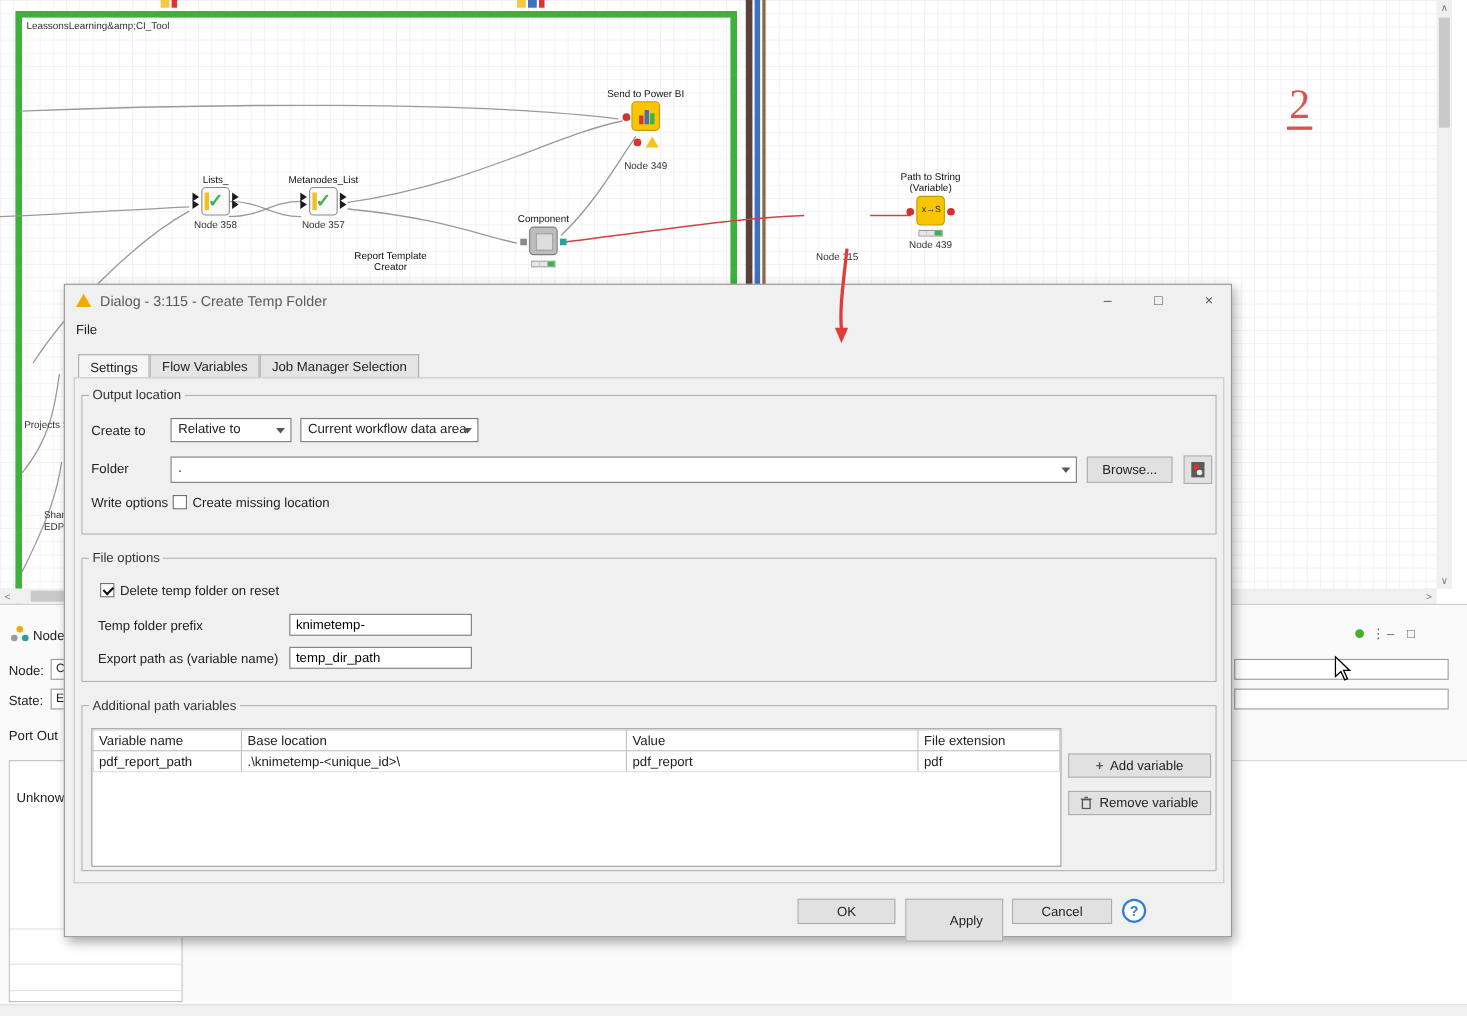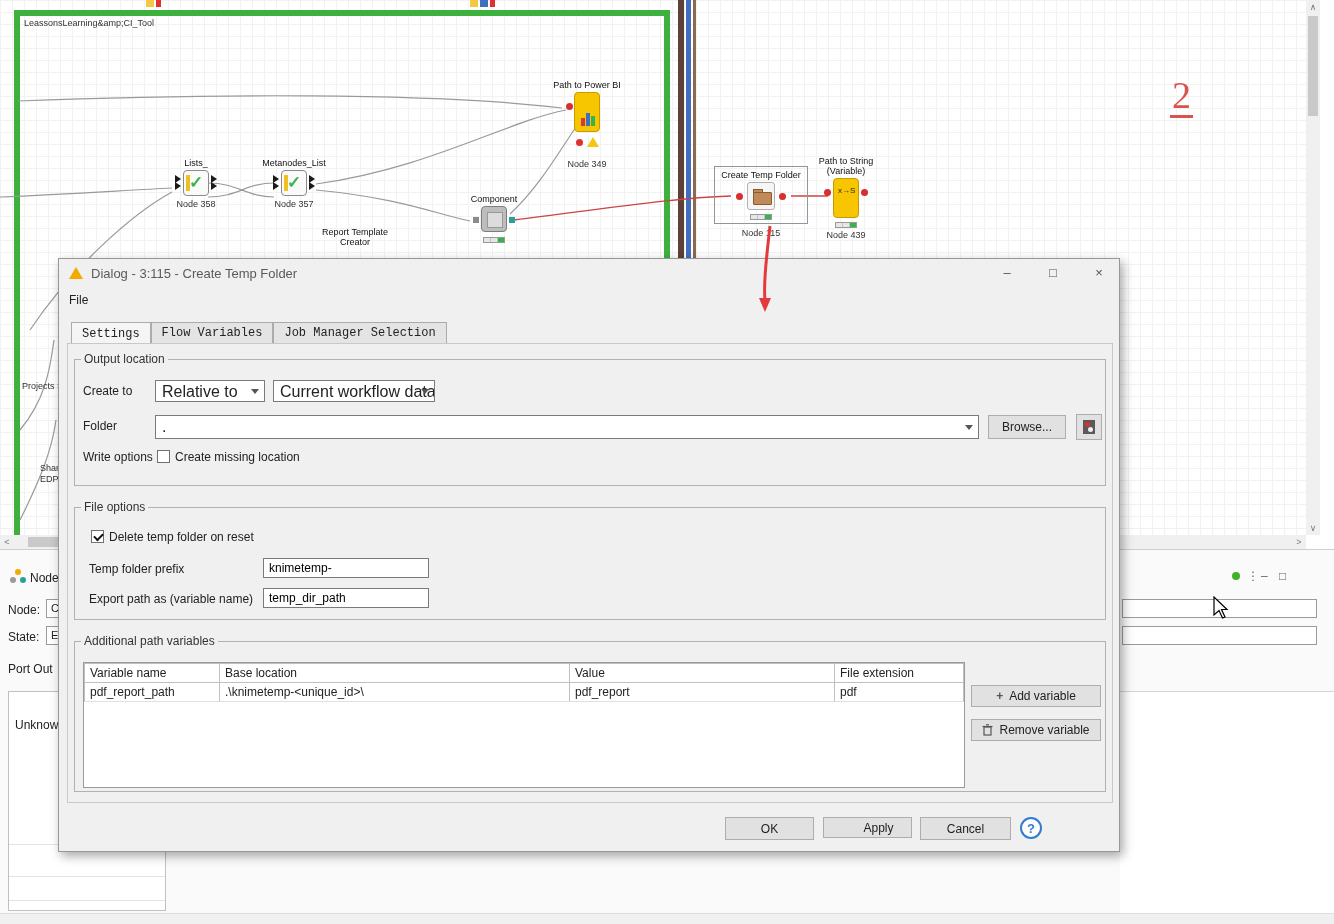--- a/index.html
+++ b/index.html
@@ -25,21 +25,21 @@
   .ybar{position:absolute;left:2px;top:4px;width:4px;height:16px;background:#f0c020;}
   .port-tri{position:absolute;width:0;height:0;border-top:4px solid transparent;border-bottom:4px solid transparent;}
   .port-tri.l{border-left:6px solid #1a1a1a;left:-9px;}
   .port-tri.r{border-left:6px solid #1a1a1a;right:-9px;}
   .port-dot{position:absolute;width:7px;height:7px;border-radius:50%;background:#d62f2f;}
   .tl{display:inline-flex;width:22px;height:6px;border:1px solid #9a9a9a;background:#eee;box-sizing:border-box;}
   .tl span{flex:1;border-right:1px solid #c4c4c4;background:#e6e6e6;}
   .tl span:last-child{border-right:none;}
   .tl .lit-g{background:#35b44a;}
   .warn-tri{width:0;height:0;border-left:6px solid transparent;border-right:6px solid transparent;border-bottom:10px solid #f5c518;position:relative;}
-  .icon-yellow{position:relative;display:inline-block;width:26px;height:40px;border:1px solid #c79b00;border-radius:4px;background:#f7c600;box-sizing:border-box;}
+  .icon-yellow{position:relative;display:inline-block;width:26px;height:27px;border:1px solid #c79b00;border-radius:4px;background:#f7c600;box-sizing:border-box;}
   .icon-gray{position:relative;display:inline-block;width:26px;height:26px;border:1px solid #7d7d7d;border-radius:4px;background:#bdbdbd;box-sizing:border-box;}
   .icon-gray i{position:absolute;left:5px;top:5px;width:14px;height:14px;background:#dcdcdc;border:1px solid #999;display:block;}
   .sel-rect{border:1px solid #8f979e;box-sizing:border-box;}
   .icon-folder{position:relative;display:inline-block;width:28px;height:28px;border:1px solid #b0b0b0;border-radius:3px;background:#f6f6f6;box-sizing:border-box;}
   .folder-shape{position:absolute;left:5px;top:9px;width:17px;height:11px;background:#c08a5a;border:1px solid #8a5a30;border-radius:1px;}
   .folder-tab{position:absolute;left:5px;top:6px;width:8px;height:4px;background:#c08a5a;border:1px solid #8a5a30;border-bottom:none;}
 
   
   .sb{background:#f0f0f0;}
   .sb-btn{color:#7a7a7a;font-size:9px;text-align:center;line-height:14px;background:#f0f0f0;}
@@ -54,27 +54,27 @@
   .mon-ico{font-size:12px;color:#666;}
   .green-dot{width:8px;height:8px;border-radius:50%;background:#43b02a;}
 
   
   #dialog{left:58px;top:258px;width:1062px;height:594px;background:#f0f0f0;border:1px solid #979797;
     box-shadow:3px 4px 10px rgba(0,0,0,.35);box-sizing:border-box;}
   .dlg-title{font-size:13px;color:#5a5a5a;}
   .win-btn{width:28px;height:22px;text-align:center;line-height:22px;color:#555;font-size:13px;}
   .tri-icon{width:0;height:0;border-left:7px solid transparent;border-right:7px solid transparent;border-bottom:12px solid #f2a900;}
   .menu-item{font-size:12px;color:#222;padding:2px 6px;}
-  .tab{font-size:12px;color:#222;padding:3px 10px;border:1px solid #ababab;border-bottom:none;background:#e4e4e4;display:inline-block;font-family:Liberation Mono, monospace;}
+  .tab{font-size:12px;color:#222;padding:3px 10px;border:1px solid #ababab;border-bottom:none;background:#e4e4e4;display:inline-block;}
   .tab.active{background:#f5f5f5;position:relative;top:1px;padding-top:4px;}
   .content-box{border:1px solid #c8c8c8;background:#f0f0f0;box-sizing:border-box;}
   fieldset.grp{position:absolute;border:1px solid #b2b2b2;margin:0;padding:0;box-sizing:border-box;}
   fieldset.grp legend{font-size:12px;color:#333;margin-left:6px;padding:0 3px;}
   .lbl{font-size:12px;color:#222;white-space:nowrap;}
-  .combo{background:#fff;border:1px solid #7a7a7a;box-sizing:border-box;font-size:16px;padding:2px 18px 2px 6px;overflow:hidden;white-space:nowrap;}
+  .combo{background:#fff;border:1px solid #7a7a7a;box-sizing:border-box;font-size:12px;padding:2px 18px 2px 6px;overflow:hidden;white-space:nowrap;}
   .combo .chev{position:absolute;right:5px;top:8px;width:0;height:0;border-left:4px solid transparent;border-right:4px solid transparent;border-top:5px solid #555;}
   .tfield{background:#fff;border:1px solid #7a7a7a;box-sizing:border-box;font-size:12px;padding:2px 5px;font-family:"Liberation Sans",sans-serif;}
   .btn{background:#e1e1e1;border:1px solid #adadad;box-sizing:border-box;font-size:12px;text-align:center;color:#222;
     display:flex;align-items:center;justify-content:center;font-family:"Liberation Sans",sans-serif;}
   .cb{position:relative;width:13px;height:13px;border:1px solid #707070;background:#fff;display:inline-block;box-sizing:border-box;vertical-align:-2px;}
   .cb.checked::after{content:"";position:absolute;left:2px;top:2px;width:7px;height:4px;border-left:2px solid #111;border-bottom:2px solid #111;transform:rotate(-45deg);}
   table.vars{border-collapse:collapse;width:100%;background:#fff;font-size:12px;table-layout:fixed;}
   table.vars th{font-weight:normal;text-align:left;border:1px solid #c0c0c0;padding:2px 5px;background:#fff;}
   table.vars td{border-left:1px solid #c0c0c0;border-right:1px solid #c0c0c0;border-bottom:1px solid #e0e0e0;padding:2px 5px;white-space:nowrap;overflow:hidden;}
   .vars-wrap{background:#fff;border:1px solid #9a9a9a;box-sizing:border-box;overflow:hidden;}
@@ -152,21 +152,21 @@
           <span class="port-tri l" style="top:4px;"></span>
           <span class="port-tri l" style="top:11px;"></span>
           <span class="port-tri r" style="top:4px;"></span>
           <span class="port-tri r" style="top:11px;"></span>
         </span>
       </div>
       <div class="node-sub" style="margin-top:3px;">Node 357</div>
     </div>
 
     <div class="abs nodebox" style="left:545px;top:80px;width:84px;">
-      <div class="node-title">Path to Power BI</div>
+      <div class="node-title">Send to Power BI</div>
       <div style="margin-top:2px;">
         <span class="icon-yellow">
           <span style="position:absolute;left:6px;bottom:5px;width:4px;height:8px;background:#d43a3a;"></span>
           <span style="position:absolute;left:11px;bottom:5px;width:4px;height:13px;background:#3f6fbf;"></span>
           <span style="position:absolute;left:16px;bottom:5px;width:4px;height:10px;background:#35b44a;"></span>
           <span class="port-dot" style="left:-9px;top:10px;"></span>
         </span>
       </div>
       <div style="margin-top:2px;display:flex;justify-content:center;gap:4px;align-items:center;">
         <span style="width:7px;height:7px;border-radius:50%;background:#e03030;display:inline-block;"></span>
@@ -191,38 +191,20 @@
             <span class="lit-g"></span>
           </span>
       </div>
     </div>
 
     <div class="abs nodebox" style="left:312px;top:227px;width:86px;">
       <div class="node-title">Report Template</div>
       <div class="node-title">Creator</div>
     </div>
 
-    <div class="abs sel-rect" style="left:714px;top:166px;width:94px;height:58px;">
-      <div class="node-title" style="margin-top:3px;">Create Temp Folder</div>
-      <div style="text-align:center;margin-top:2px;">
-        <span class="icon-folder">
-          <span class="folder-tab"></span>
-          <span class="folder-shape"></span>
-          <span class="port-dot" style="left:-12px;top:10px;"></span>
-          <span class="port-dot" style="right:-12px;top:10px;"></span>
-        </span>
-      </div>
-      <div style="display:flex;justify-content:center;margin-top:1px;">
-        <span class="tl">
-            <span></span>
-            <span></span>
-            <span class="lit-g"></span>
-          </span>
-      </div>
-    </div>
     <div class="abs node-sub" style="left:714px;top:228px;width:94px;">Node 115</div>
 
     <div class="abs nodebox" style="left:806px;top:156px;width:80px;">
       <div class="node-title">Path to String</div>
       <div class="node-title">(Variable)</div>
       <div style="margin-top:2px;">
         <span class="icon-yellow">
           <span style="position:absolute;left:4px;top:7px;font-size:8px;color:#222;">x→S</span>
           <span class="port-dot" style="left:-10px;top:10px;"></span>
           <span class="port-dot" style="right:-10px;top:10px;"></span>
@@ -381,21 +363,21 @@
 
         <div class="abs lbl" style="left:14px;top:48px;">Temp folder prefix</div>
         <input class="abs tfield" style="left: 188px; top: 44px; width: 166px; height: 20px;" value="knimetemp-">
 
         <div class="abs lbl" style="left:14px;top:78px;">Export path as (variable name)</div>
         <input class="abs tfield" style="left: 188px; top: 74px; width: 166px; height: 20px;" value="temp_dir_path">
       </fieldset>
     </div>
 
     <button class="abs btn" style="left:666px;top:558px;width:89px;height:23px;">OK</button>
-    <button class="abs btn" style="left:764px;top:558px;width:89px;height:21px;padding-left:28px;">Apply</button>
+    <button class="abs btn" style="left:764px;top:558px;width:89px;height:39px;padding-left:28px;">Apply</button>
     <button class="abs btn" style="left:861px;top:558px;width:91px;height:23px;">Cancel</button>
     <div class="abs help-circle" style="left:961px;top:558px;">?</div>
   </div>
 
   <svg class="abs" style="left:720px;top:210px;" width="100" height="120">
     <path d="M50,16 C47,45 43,70 45,90" fill="none" stroke="#e23b3b" stroke-width="3"></path>
     <polygon points="39,88 51,88 45,102" fill="#e23b3b"></polygon>
   </svg>
   <div class="abs red-num" style="left:1170px;top:76px;">2</div>
 

